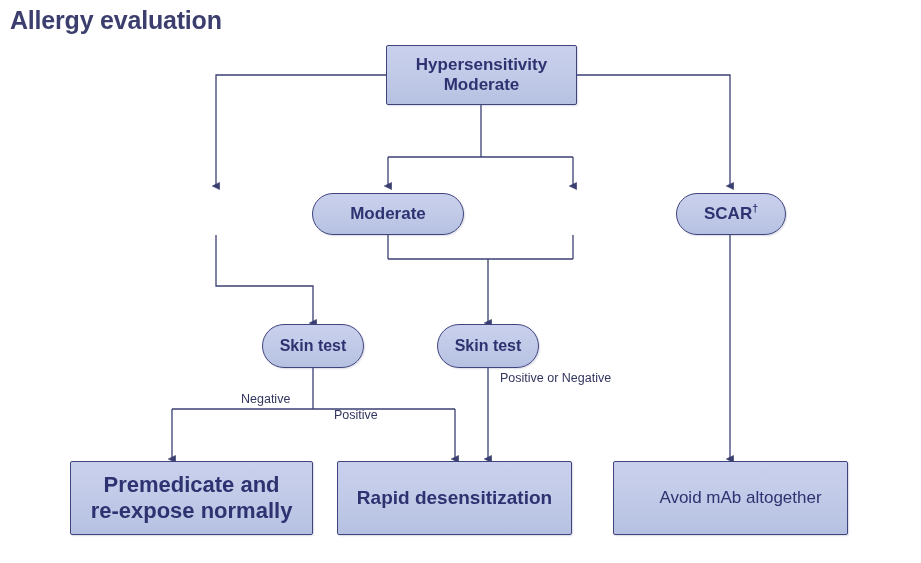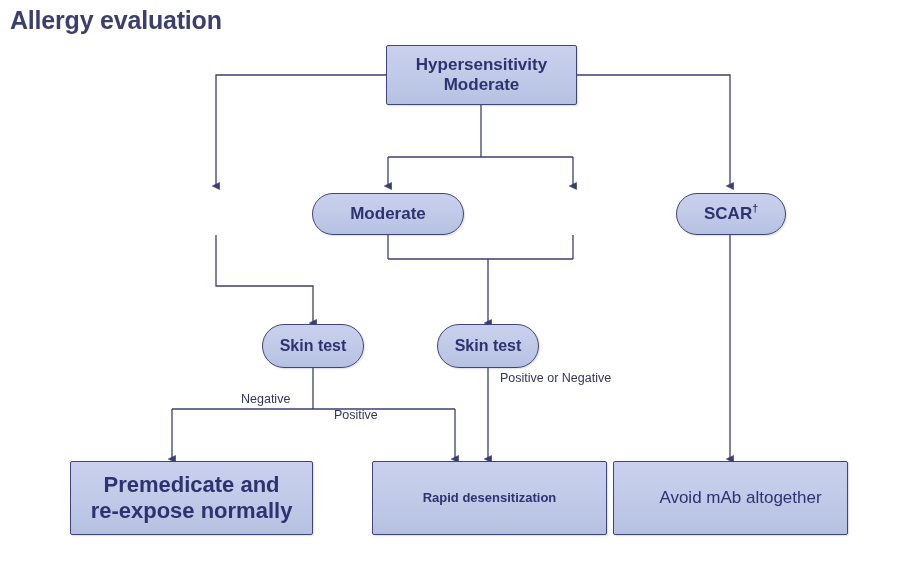--- a/index.html
+++ b/index.html
@@ -145,21 +145,21 @@
   </div>
 
   <div class="node pill bold" style="left:437px; top:324px; width:102px; height:44px; font-size:16px;">
     <span class="node-text">Skin test</span>
   </div>
 
   <div class="node rrect bold" style="left:70px; top:461px; width:243px; height:74px; font-size:22px;">
     <span class="node-text"><span>Premedicate and</span><br><span>re-expose normally</span></span>
   </div>
 
-  <div class="node rrect bold" style="left:337px; top:461px; width:235px; height:74px; font-size:13px;margin-left:35px;">
+  <div class="node rrect bold" style="left:337px; top:461px; width:235px; height:74px; font-size:19px;">
     <span class="node-text">Rapid desensitization</span>
   </div>
 
   <div class="node rrect reg" style="left:613px; top:461px; width:235px; height:74px; font-size:17px;padding-left:20px;">
     <span class="node-text">Avoid mAb altogether</span>
   </div>
 
   <div class="edge-label" style="left:241px; top:392px;">Negative</div>
 
   <div class="edge-label" style="left:334px; top:392px;margin-top:16px;">Positive</div>

